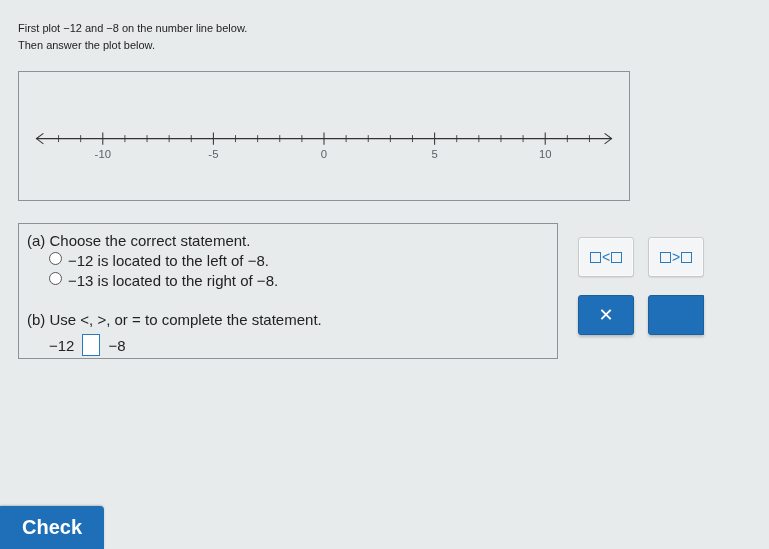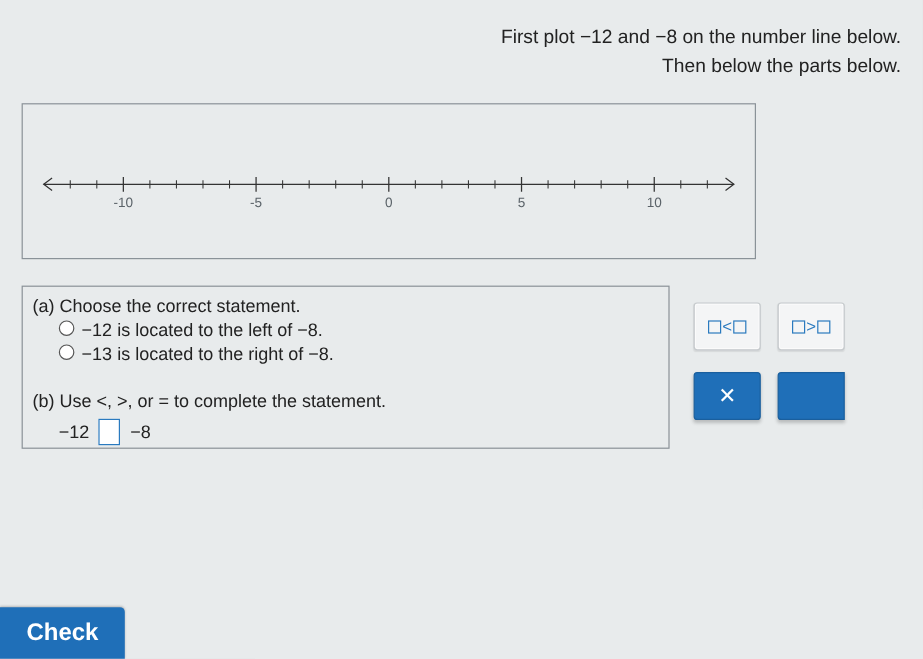--- a/index.html
+++ b/index.html
@@ -13,25 +13,24 @@
     overflow: hidden;
     position: relative;
   }
   .content {
     background: #e8ebec;
     padding: 20px 18px 10px 18px;
     height: 549px;
     position: relative;
   }
   .instructions {
-    font-size: 16px;
+    font-size: 11px;
     color: #222;
     line-height: 1.5;
     margin-bottom: 18px;
-    text-align: right;
   }
   .numline-box {
     border: 1px solid #8a9298;
     background: #e8ebec;
     height: 130px;
     width: 612px;
     margin-bottom: 22px;
     position: relative;
     padding: 0;
   }
@@ -136,21 +135,21 @@
     border-radius: 0 4px 0 0;
     box-shadow: 0 -1px 2px rgba(0,0,0,.2);
   }
 </style>
 </head>
 <body>
 
 <div class="content">
   <div class="instructions">
     <div>First plot −12 and −8 on the number line below.</div>
-    <div>Then below the parts below.</div>
+    <div>Then answer the plot below.</div>
   </div>
 
   <div class="numline-box">
     <svg class="numline-svg" viewBox="0 0 700 130">
       <line x1="20" y1="68" x2="680" y2="68" stroke="#333" stroke-width="1.2"></line>
       <polyline points="28,62 20,68 28,74" fill="none" stroke="#333" stroke-width="1.2"></polyline>
       <polyline points="672,62 680,68 672,74" fill="none" stroke="#333" stroke-width="1.2"></polyline>
       <g id="ticks">
           <line x1="45.38461538461539" x2="45.38461538461539" y1="64" y2="72" stroke="#333" stroke-width="1"></line>
           <line x1="70.76923076923077" x2="70.76923076923077" y1="64" y2="72" stroke="#333" stroke-width="1"></line>

